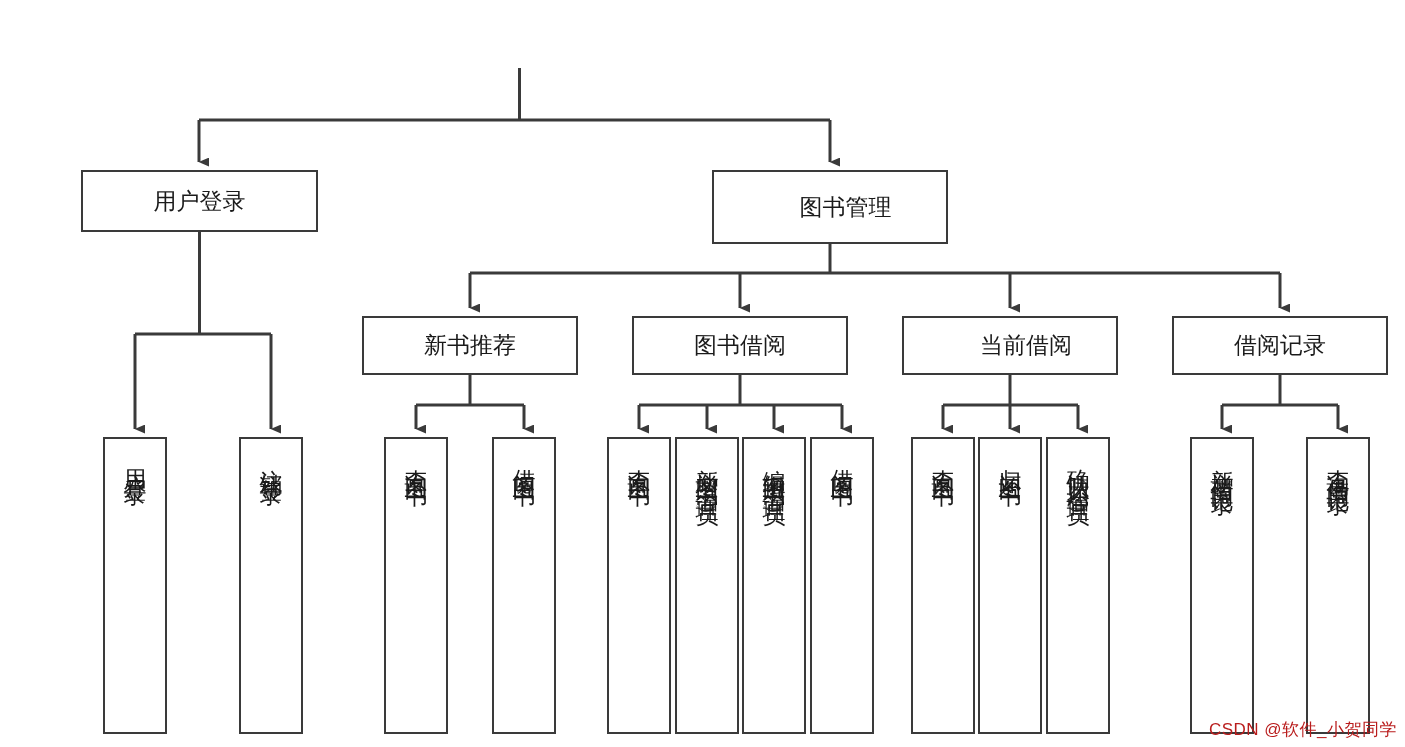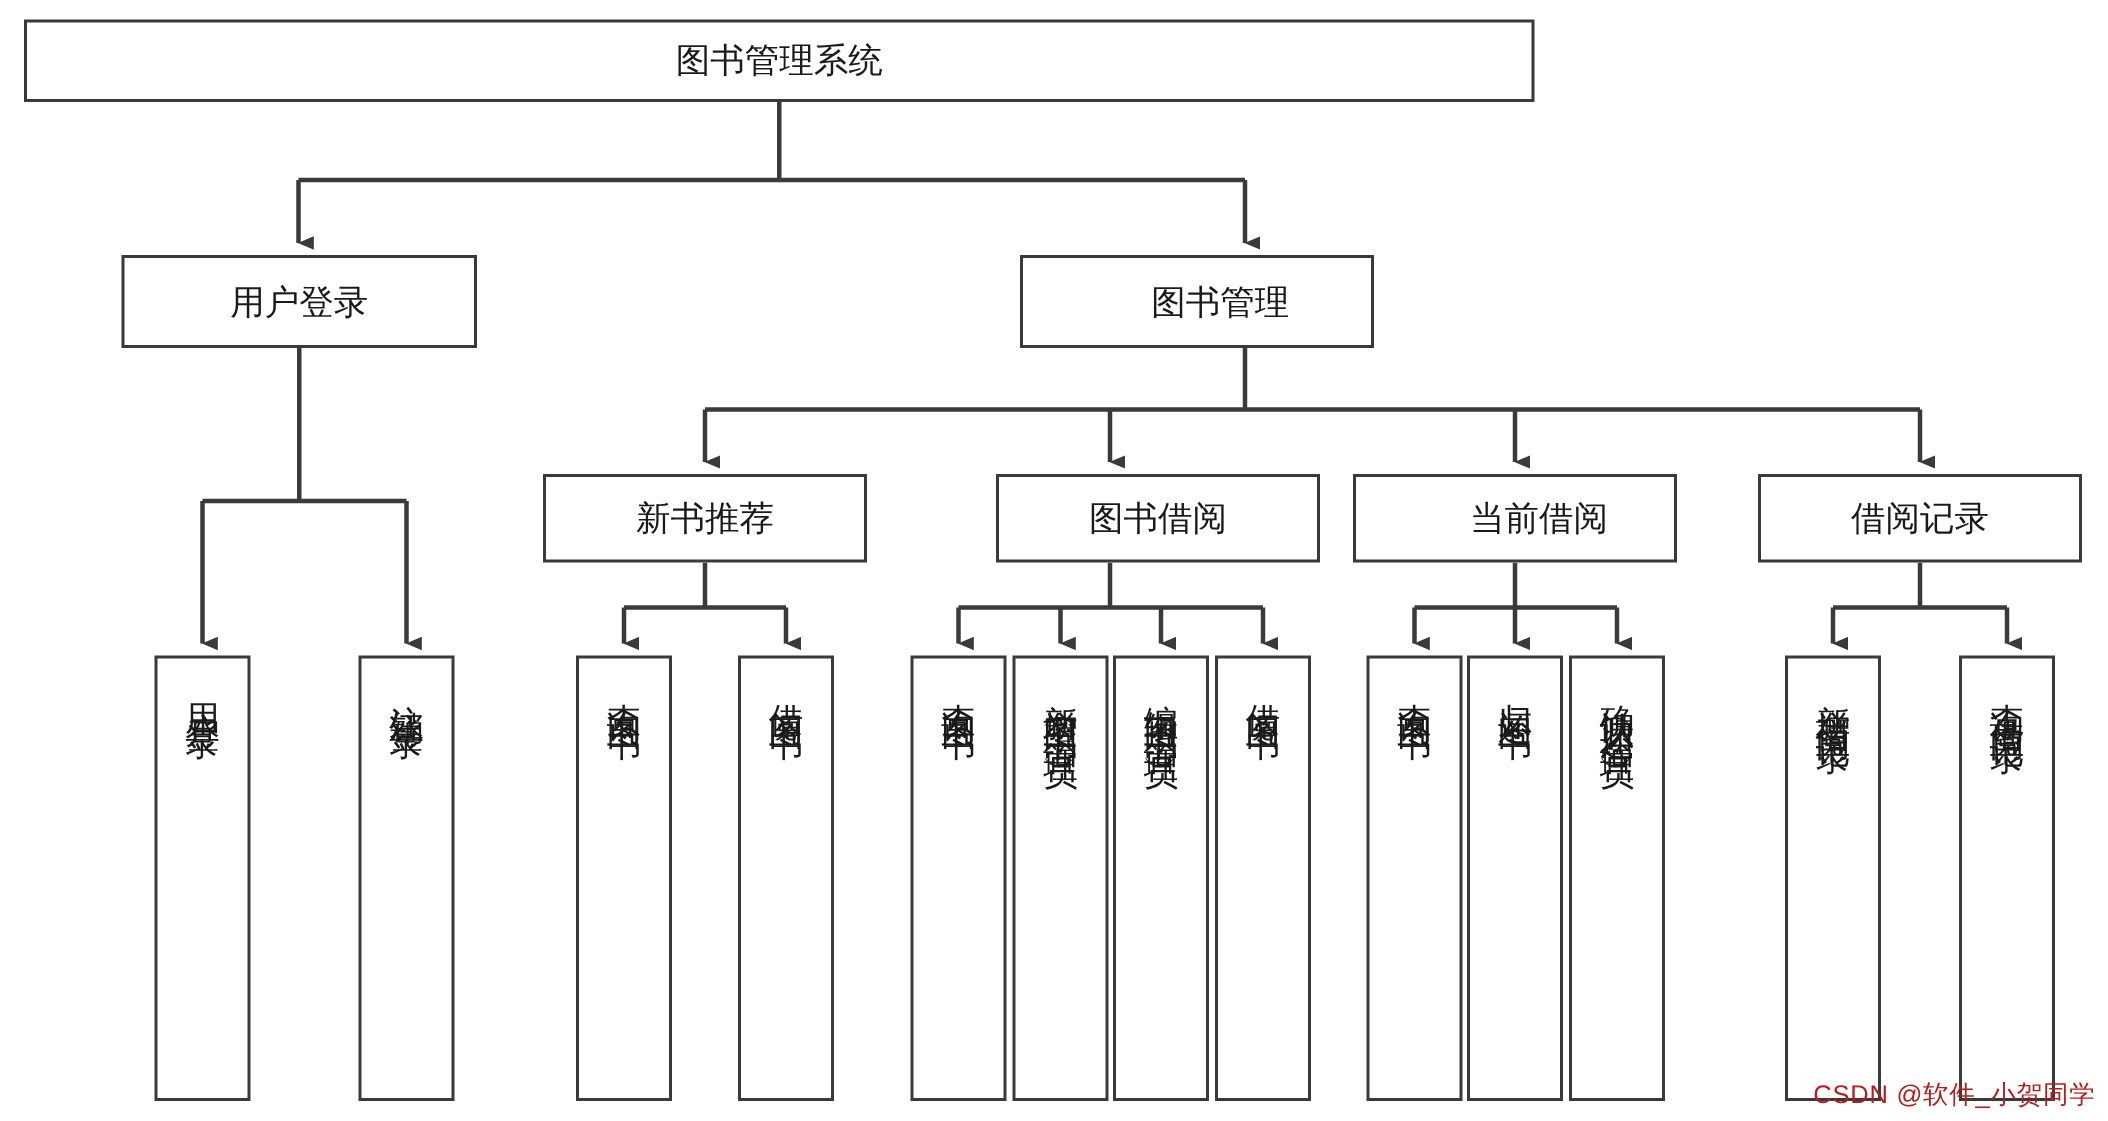--- a/index.html
+++ b/index.html
@@ -114,35 +114,32 @@
       <path d="M1010,405 L1010,429" marker-end="url(#arrow)"></path>
       <path d="M1078,405 L1078,429" marker-end="url(#arrow)"></path>
 
       <path d="M1280,375 L1280,405"></path>
       <path d="M1222,405 L1338,405"></path>
       <path d="M1222,405 L1222,429" marker-end="url(#arrow)"></path>
       <path d="M1338,405 L1338,429" marker-end="url(#arrow)"></path>
     </g>
   </svg>
 
-  <div class="node root" style="left:16px; top:13px; width:1007px; height:55px;">
-    <span>图书管理系统</span>
-  </div>
 
   <div class="node lvl2" style="left:81px; top:170px; width:237px; height:62px;">
     <span>用户登录</span>
   </div>
-  <div class="node lvl2" style="left:680px; top:170px; width:236px; height:62px;padding-left:31px;">
+  <div class="node lvl2" style="left:712px; top:170px; width:236px; height:74px;padding-left:31px;">
     <span>图书管理</span>
   </div>
 
   <div class="node lvl3" style="left:362px; top:316px; width:216px; height:59px;text-align:center;">
     <span>新书推荐</span>
   </div>
-  <div class="node lvl3" style="left:664px; top:316px; width:216px; height:59px;">
+  <div class="node lvl3" style="left:632px; top:316px; width:216px; height:59px;">
     <span>图书借阅</span>
   </div>
   <div class="node lvl3" style="left:902px; top:316px; width:216px; height:59px;padding-left:32px;">
     <span>当前借阅</span>
   </div>
   <div class="node lvl3" style="left:1172px; top:316px; width:216px; height:59px;font-family:Liberation Mono, monospace;">
     <span>借阅记录</span>
   </div>
 
   <div class="node leaf" style="left:103px; top:437px; width:64px; height:297px;">

